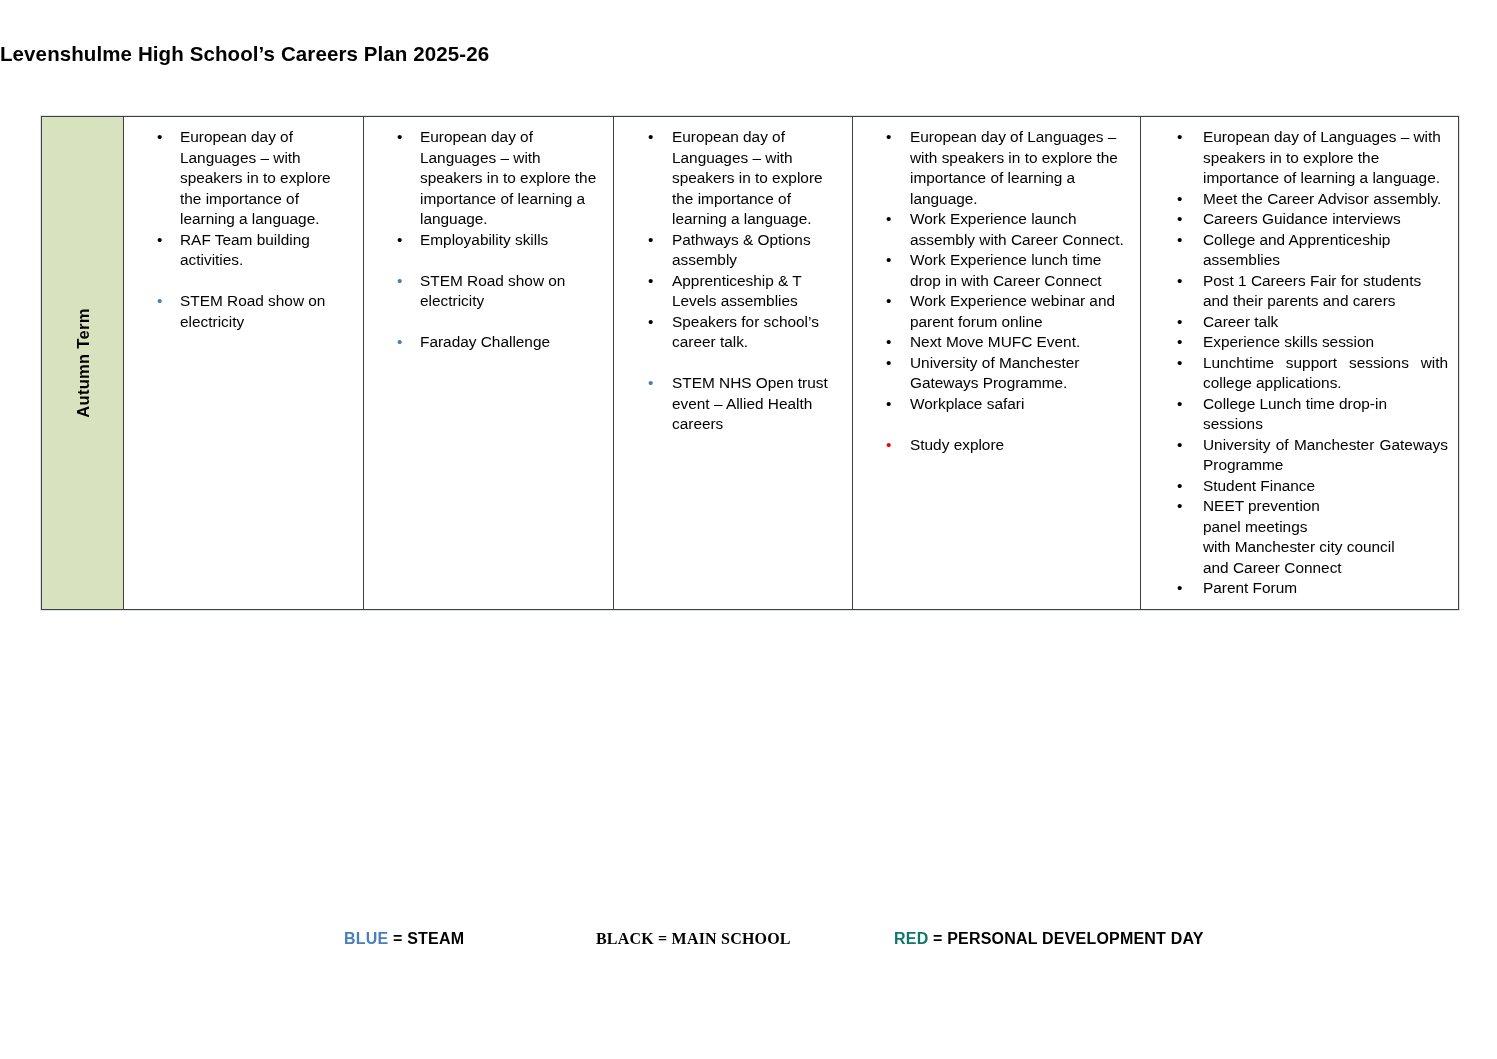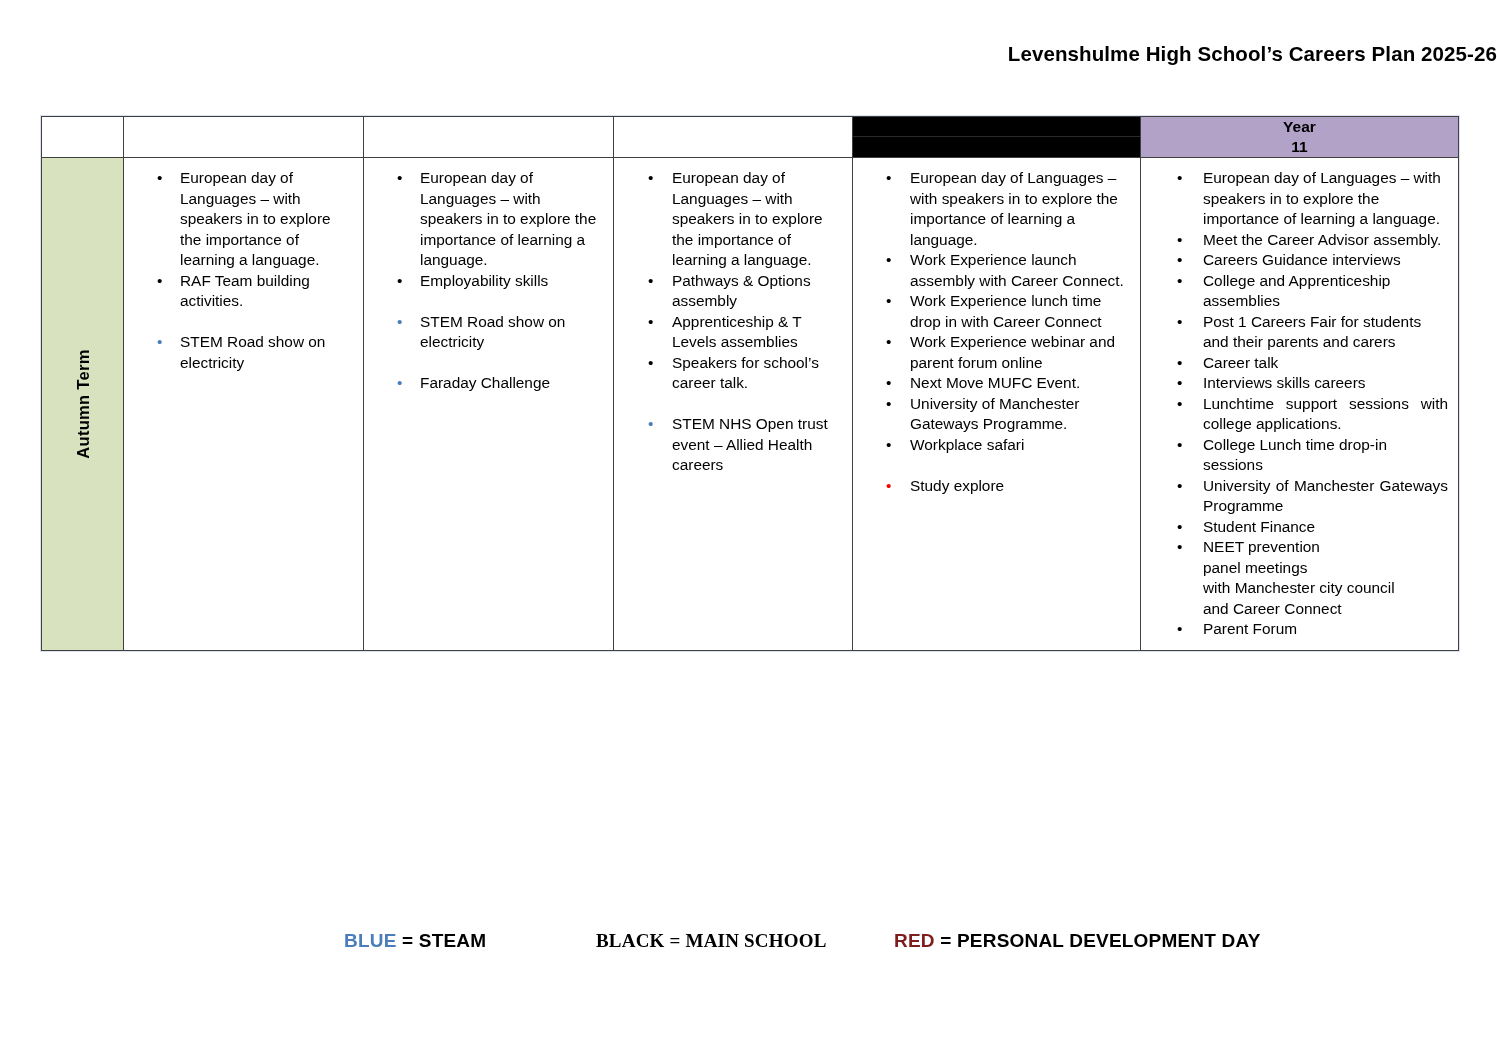--- a/index.html
+++ b/index.html
@@ -15,21 +15,21 @@
     overflow: hidden;
     position: relative;
   }
 
   
   .doc-title {
     position: absolute;
     top: 42px;
     left: 0;
     width: 1497px;
-    text-align: right;
+    text-align: left;
     font-size: 20.5px;
     font-weight: bold;
     letter-spacing: 0.1px;
   }
 
   
   .plan-table {
     position: absolute;
     left: 41px;
     top: 116px;
@@ -139,65 +139,50 @@
   .col-5 ul.blist li { padding-left: 62px; }
   .col-5 ul.blist li .bullet { left: 36px; }
 
   
   .legend {
     position: absolute;
     top: 930px;
     left: 41px;
     width: 1417px;
     height: 24px;
-    font-size: 19px;
+    font-size: 16px;
     font-weight: bold;
   }
   .legend .lg-item {
     position: absolute;
     white-space: nowrap;
     letter-spacing: 0.2px;
   }
   .lg-blue  { left: 303px; }
   .lg-black { left: 555px; font-family: Liberation Serif, serif; }
   .lg-red   { left: 853px; }
   .kw-blue  { color: #4a7ebb; }
   .kw-black { color: #000000; }
-  .kw-red   { color: #7f1d1d; text-align: right; }
+  .kw-red   { color: #0f766e; text-align: right; }
 </style>
 </head>
 <body>
 
 <div class="doc-title">Levenshulme High School’s Careers Plan 2025-26</div>
 
 <table class="plan-table">
   <colgroup>
     <col style="width:82px">
     <col style="width:240px">
     <col style="width:250px">
     <col style="width:239px">
     <col style="width:288px">
     <col style="width:318px">
   </colgroup>
   <tbody>
-    <tr class="hdr-row">
-      <td class="hdr-blank"></td>
-      <td class="hdr-blank"></td>
-      <td class="hdr-blank"></td>
-      <td class="hdr-blank"></td>
-      <td class="hdr-black">
-        <span class="hdr-text"></span>
-        <span class="black-split"></span>
-        <span class="hdr-text"></span>
-      </td>
-      <td class="hdr-purple">
-        <span class="yr-line">Year</span>
-        <span class="yr-line">11</span>
-      </td>
-    </tr>
     <tr class="body-row">
       <td class="term-cell">
         <span class="term-label">Autumn Term</span>
       </td>
       <td>
         <div class="cell-body col-1">
             <ul class="blist">
               <li><span class="bullet">•</span><span class="txt">European day of Languages – with speakers in to explore the importance of learning a language.</span></li>
               <li><span class="bullet">•</span><span class="txt">RAF Team building activities.</span></li>
               <li class="c-blue spacer-before"><span class="bullet">•</span><span class="txt">STEM Road show on electricity</span></li>
@@ -241,21 +226,21 @@
       </td>
       <td>
         <div class="cell-body col-5">
             <ul class="blist">
               <li><span class="bullet">•</span><span class="txt">European day of Languages – with speakers in to explore the importance of learning a language.</span></li>
               <li><span class="bullet">•</span><span class="txt">Meet the Career Advisor assembly.</span></li>
               <li><span class="bullet">•</span><span class="txt">Careers Guidance interviews</span></li>
               <li><span class="bullet">•</span><span class="txt">College and Apprenticeship assemblies</span></li>
               <li><span class="bullet">•</span><span class="txt">Post 1 Careers Fair for students and their parents and carers</span></li>
               <li><span class="bullet">•</span><span class="txt">Career talk</span></li>
-              <li><span class="bullet">•</span><span class="txt">Interviews skills careers</span></li>
+              <li><span class="bullet">•</span><span class="txt">Experience skills session</span></li>
               <li class="justify"><span class="bullet">•</span><span class="txt">Lunchtime support sessions with college applications.</span></li>
               <li><span class="bullet">•</span><span class="txt">College Lunch time drop-in sessions</span></li>
               <li class="justify"><span class="bullet">•</span><span class="txt">University of Manchester Gateways Programme</span></li>
               <li><span class="bullet">•</span><span class="txt">Student Finance</span></li>
               <li><span class="bullet">•</span><span class="txt">NEET prevention<br>panel meetings<br>with Manchester city council<br>and Career Connect</span></li>
               <li><span class="bullet">•</span><span class="txt">Parent Forum</span></li>
             </ul>
           </div>
       </td>
     </tr>

